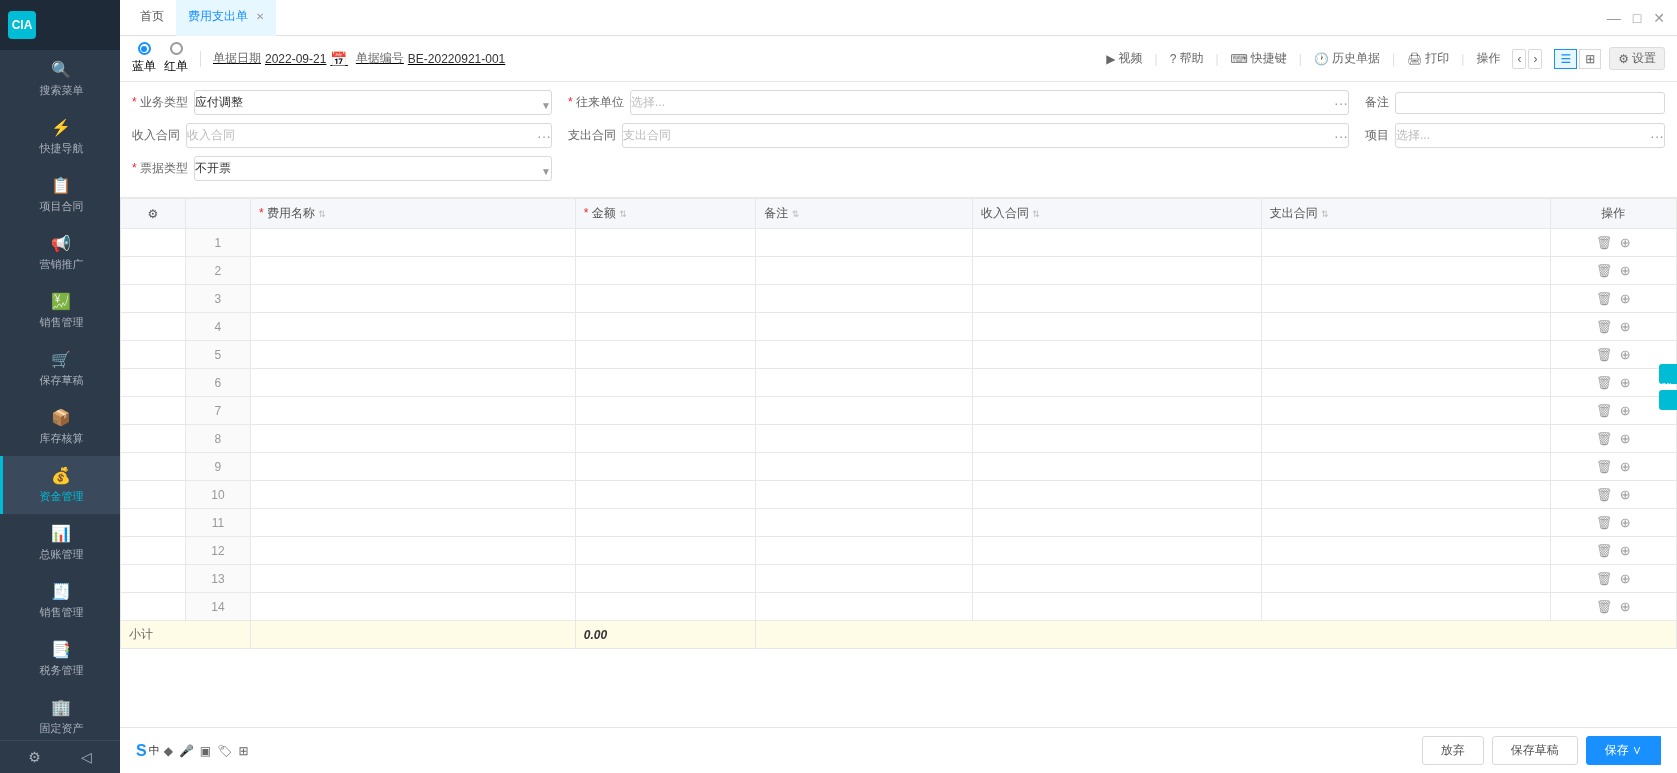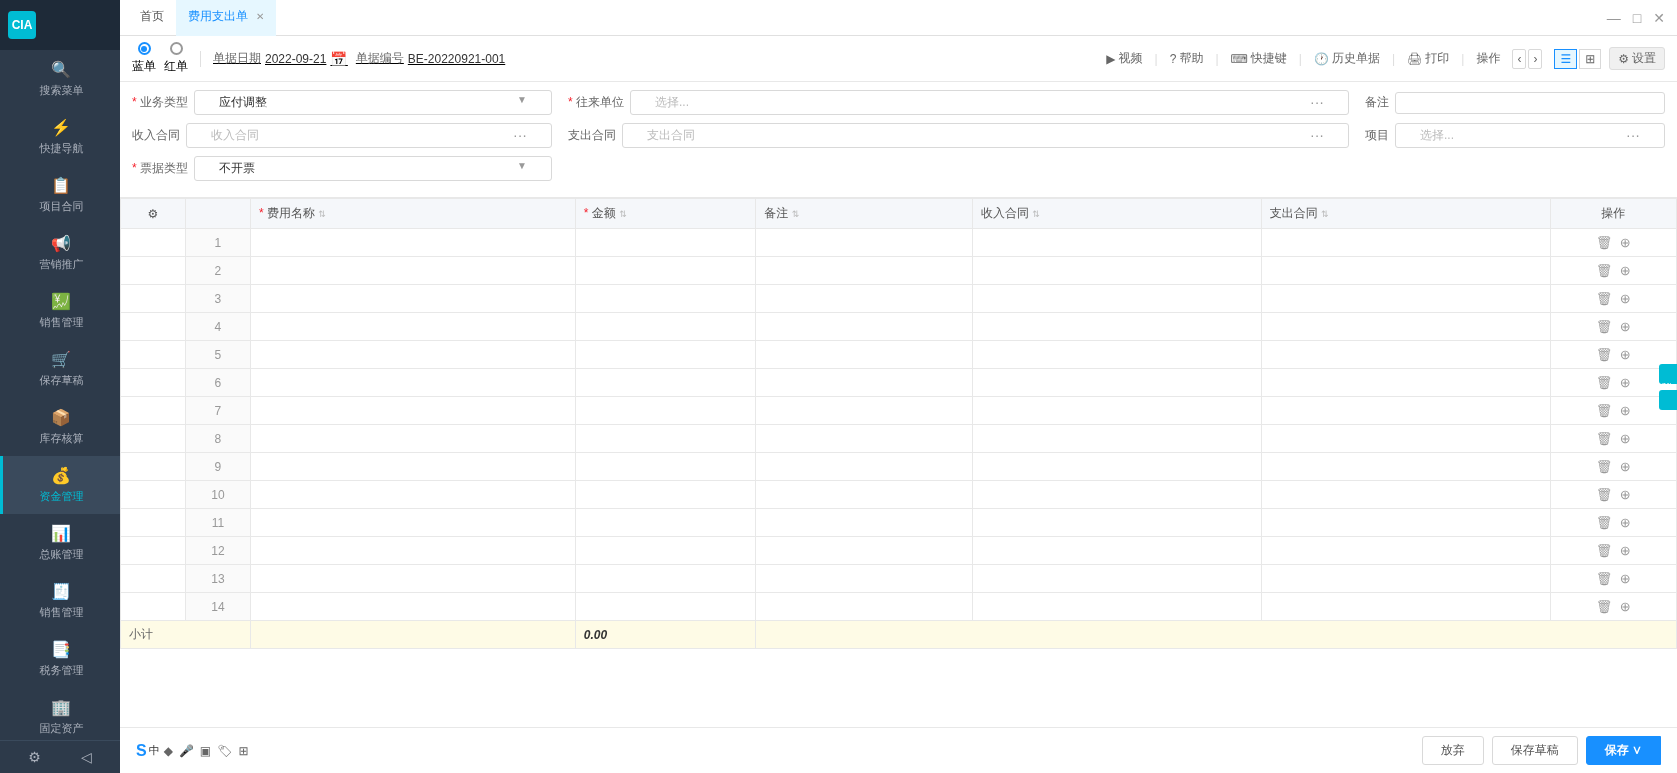--- a/index.html
+++ b/index.html
@@ -153,24 +153,24 @@
     .form-field {
       display: flex; align-items: center; gap: 6px;
       flex: 1;
     }
     .form-field-label { color: #666; white-space: nowrap; }
     .form-field-label.required::before { content: '* '; color: #f5222d; }
     .form-field-input {
       flex: 1;
       border: 1px solid #d9d9d9;
       border-radius: 3px;
-      padding: 3px 24px;
+      padding: 3px 0;
       color: #333;
       background: #fff;
-      display: flex; align-items: flex-start; justify-content: space-between;
+      display: flex; align-items: flex-end; justify-content: space-between;
       min-width: 120px;
     }
     .form-field-input.placeholder { color: #bbb; }
     .form-field-input-arrow { color: #999; font-size: 10px; }
     .form-field-dots { color: #999; font-size: 14px; }
     .form-field-blank {
       flex: 1;
       border: none;
       padding: 3px 8px;
       color: #bbb;
@@ -254,21 +254,20 @@
       cursor: pointer;
       color: #555;
     }
     .btn-save {
       padding: 5px 18px;
       border: 1px solid #1890ff;
       border-radius: 3px;
       background: #1890ff;
       cursor: pointer;
       color: #fff;
-      font-weight: bold;
     }
     .btn-save-group { display: flex; }
     .btn-save { border-radius: 3px 0 0 3px; }
     .pagination-arrows {
       display: flex; align-items: center; gap: 2px; margin-right: 4px;
     }
     .arrow-btn {
       padding: 2px 4px; border: 1px solid #d9d9d9;
       border-radius: 2px; cursor: pointer; color: #666;
       background: #fff;

